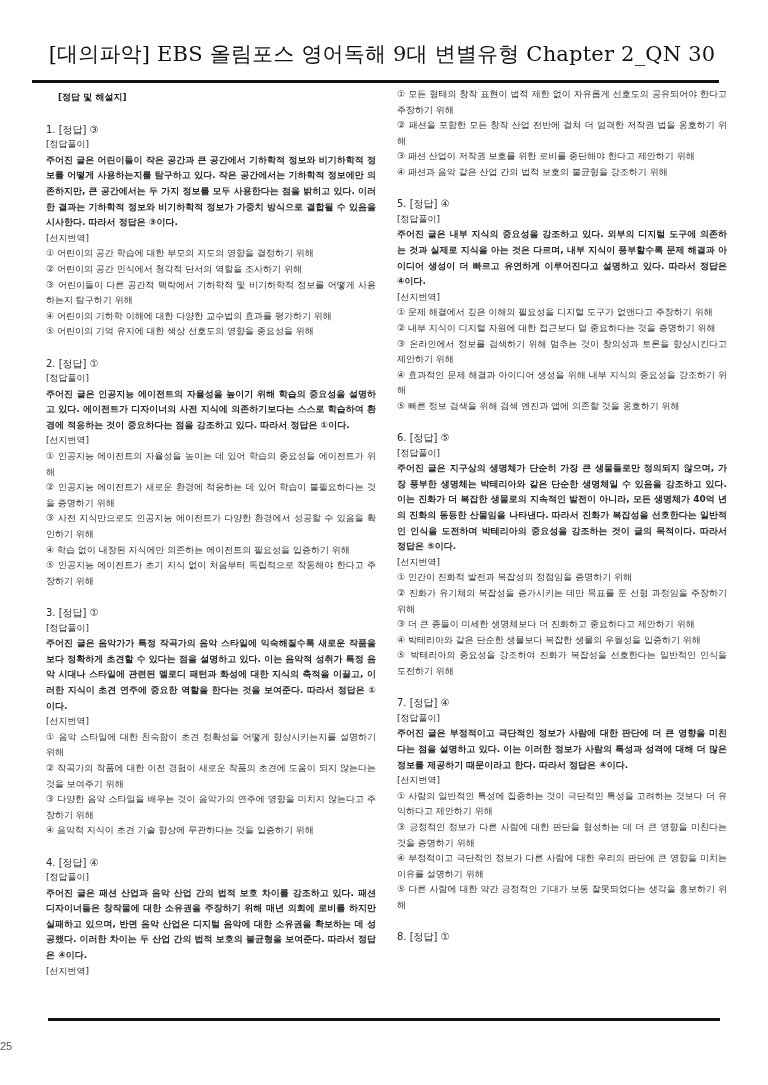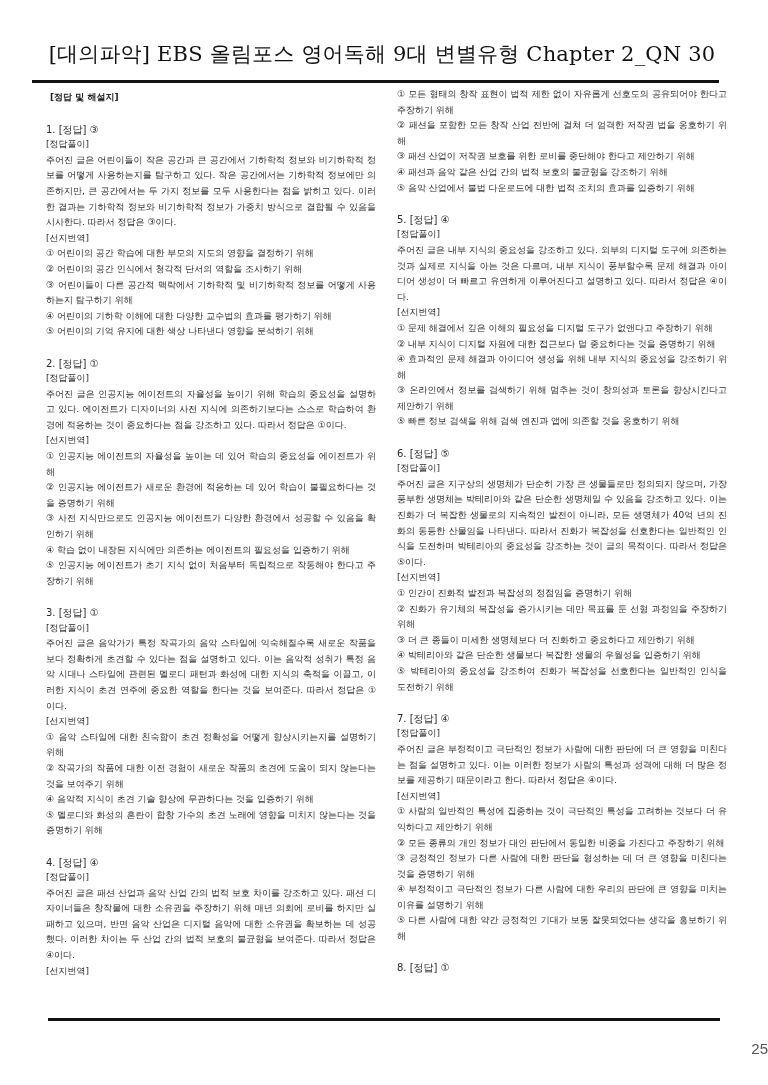--- a/index.html
+++ b/index.html
@@ -3,29 +3,29 @@
 <meta charset="utf-8">
 <style>
   html, body { margin:0; padding:0; background:#ffffff; }
   body { width:768px; height:1085px; position:relative; overflow:hidden;
          font-family:"DejaVu Sans", "Liberation Sans", sans-serif; color:#222; }
   .title { position:absolute; top:40px; left:0; width:764px; text-align:center;
            font-family:"DejaVu Serif", "Liberation Serif", serif; font-size:21px;
            color:#111; letter-spacing:0.2px; white-space:nowrap; }
   .rule-top { position:absolute; left:32px; top:80px; width:687px; height:3px; background:#111; }
   .rule-bottom { position:absolute; left:48px; top:1018px; width:672px; height:3px; background:#111; }
-  .page-num { position:absolute; top:1040px; left:0; width:768px; text-align:right;
-              font-size:15px; color:#555; font-family:"Liberation Sans", sans-serif; }
+  .page-num { position:absolute; top:1040px; left:0; width:768px; text-align:left;
+              font-size:11px; color:#555; font-family:"Liberation Sans", sans-serif; }
   .col { position:absolute; top:90px; width:330px; font-size:9px; line-height:15.6px; color:#2a2a2a; }
   .col.left { left:46px; }
   .col.right { left:397px; top:87px; }
-  .heading { font-weight:bold; font-size:9px; margin:0 0 16px 4px; color:#222; }
+  .heading { font-weight:bold; font-size:9px; margin:0 0 16px 12px; color:#222; }
   .q { margin-bottom:15.6px; }
   .line { display:block; }
-  .para { text-align:justify; text-align-last:left; }
+  .para { text-align:justify; text-align-last:left;font-weight:bold; }
   .opt { text-align:justify; text-align-last:left; }
   .q-title { font-size:10px; }
 </style>
 </head>
 <body>
 
 <div class="title">[대의파악] EBS 올림포스 영어독해 9대 변별유형 Chapter 2_QN 30</div>
 <div class="rule-top"></div>
 
 <div class="col left">
@@ -33,21 +33,21 @@
 
   <div class="q">
     <span class="line q-title">1. [정답] ③</span>
     <span class="line">[정답풀이]</span>
     <span class="line para">주어진 글은 어린이들이 작은 공간과 큰 공간에서 기하학적 정보와 비기하학적 정보를 어떻게 사용하는지를 탐구하고 있다. 작은 공간에서는 기하학적 정보에만 의존하지만, 큰 공간에서는 두 가지 정보를 모두 사용한다는 점을 밝히고 있다. 이러한 결과는 기하학적 정보와 비기하학적 정보가 가중치 방식으로 결합될 수 있음을 시사한다. 따라서 정답은 ③이다.</span>
     <span class="line">[선지번역]</span>
     <span class="line opt">① 어린이의 공간 학습에 대한 부모의 지도의 영향을 결정하기 위해</span>
     <span class="line opt">② 어린이의 공간 인식에서 청각적 단서의 역할을 조사하기 위해</span>
     <span class="line opt">③ 어린이들이 다른 공간적 맥락에서 기하학적 및 비기하학적 정보를 어떻게 사용하는지 탐구하기 위해</span>
     <span class="line opt">④ 어린이의 기하학 이해에 대한 다양한 교수법의 효과를 평가하기 위해</span>
-    <span class="line opt">⑤ 어린이의 기억 유지에 대한 색상 나타낸다 영향을 분석하기 위해</span>
+    <span class="line opt">⑤ 어린이의 기억 유지에 대한 색상 선호도의 영향을 중요성을 위해</span>
   </div>
 
   <div class="q">
     <span class="line q-title">2. [정답] ①</span>
     <span class="line">[정답풀이]</span>
     <span class="line para">주어진 글은 인공지능 에이전트의 자율성을 높이기 위해 학습의 중요성을 설명하고 있다. 에이전트가 디자이너의 사전 지식에 의존하기보다는 스스로 학습하여 환경에 적응하는 것이 중요하다는 점을 강조하고 있다. 따라서 정답은 ①이다.</span>
     <span class="line">[선지번역]</span>
     <span class="line opt">① 인공지능 에이전트의 자율성을 높이는 데 있어 학습의 중요성을 에이전트가 위해</span>
     <span class="line opt">② 인공지능 에이전트가 새로운 환경에 적응하는 데 있어 학습이 불필요하다는 것을 증명하기 위해</span>
     <span class="line opt">③ 사전 지식만으로도 인공지능 에이전트가 다양한 환경에서 성공할 수 있음을 확인하기 위해</span>
@@ -55,50 +55,49 @@
     <span class="line opt">⑤ 인공지능 에이전트가 초기 지식 없이 처음부터 독립적으로 작동해야 한다고 주장하기 위해</span>
   </div>
 
   <div class="q">
     <span class="line q-title">3. [정답] ①</span>
     <span class="line">[정답풀이]</span>
     <span class="line para">주어진 글은 음악가가 특정 작곡가의 음악 스타일에 익숙해질수록 새로운 작품을 보다 정확하게 초견할 수 있다는 점을 설명하고 있다. 이는 음악적 성취가 특정 음악 시대나 스타일에 관련된 멜로디 패턴과 화성에 대한 지식의 축적을 이끌고, 이러한 지식이 초견 연주에 중요한 역할을 한다는 것을 보여준다. 따라서 정답은 ①이다.</span>
     <span class="line">[선지번역]</span>
     <span class="line opt">① 음악 스타일에 대한 친숙함이 초견 정확성을 어떻게 향상시키는지를 설명하기 위해</span>
     <span class="line opt">② 작곡가의 작품에 대한 이전 경험이 새로운 작품의 초견에 도움이 되지 않는다는 것을 보여주기 위해</span>
+    <span class="line opt">③ 다양한 음악 스타일을 배우는 것이 음악가의 연주에 영향을 미치지 않는다고 주장하기 위해</span>
     <span class="line opt">④ 음악적 지식이 초견 기술 향상에 무관하다는 것을 입증하기 위해</span>
-    <span class="line opt">⑤ 멜로디와 화성의 혼란이 합창 가수의 초견 노래에 영향을 미치지 않는다는 것을 증명하기 위해</span>
   </div>
 
   <div class="q">
     <span class="line q-title">4. [정답] ④</span>
     <span class="line">[정답풀이]</span>
     <span class="line para">주어진 글은 패션 산업과 음악 산업 간의 법적 보호 차이를 강조하고 있다. 패션 디자이너들은 창작물에 대한 소유권을 주장하기 위해 매년 의회에 로비를 하지만 실패하고 있으며, 반면 음악 산업은 디지털 음악에 대한 소유권을 확보하는 데 성공했다. 이러한 차이는 두 산업 간의 법적 보호의 불균형을 보여준다. 따라서 정답은 ④이다.</span>
     <span class="line">[선지번역]</span>
   </div>
 </div>
 
 <div class="col right">
   <div class="q">
     <span class="line opt">① 모든 형태의 창작 표현이 법적 제한 없이 자유롭게 선호도의 공유되어야 한다고 주장하기 위해</span>
     <span class="line opt">② 패션을 포함한 모든 창작 산업 전반에 걸쳐 더 엄격한 저작권 법을 옹호하기 위해</span>
     <span class="line opt">③ 패션 산업이 저작권 보호를 위한 로비를 중단해야 한다고 제안하기 위해</span>
     <span class="line opt">④ 패션과 음악 같은 산업 간의 법적 보호의 불균형을 강조하기 위해</span>
-    <span class="line opt">⑤ 음악 산업에서 불법 다운로드에 대한 법적 조치의 효과를 입증하기 위해</span>
   </div>
 
   <div class="q">
     <span class="line q-title">5. [정답] ④</span>
     <span class="line">[정답풀이]</span>
     <span class="line para">주어진 글은 내부 지식의 중요성을 강조하고 있다. 외부의 디지털 도구에 의존하는 것과 실제로 지식을 아는 것은 다르며, 내부 지식이 풍부할수록 문제 해결과 아이디어 생성이 더 빠르고 유연하게 이루어진다고 설명하고 있다. 따라서 정답은 ④이다.</span>
     <span class="line">[선지번역]</span>
     <span class="line opt">① 문제 해결에서 깊은 이해의 필요성을 디지털 도구가 없앤다고 주장하기 위해</span>
     <span class="line opt">② 내부 지식이 디지털 자원에 대한 접근보다 덜 중요하다는 것을 증명하기 위해</span>
+    <span class="line opt">③ 온라인에서 정보를 검색하기 위해 멈추는 것이 창의성과 토론을 향상시킨다고 제안하기 위해</span>
     <span class="line opt">④ 효과적인 문제 해결과 아이디어 생성을 위해 내부 지식의 중요성을 강조하기 위해</span>
-    <span class="line opt">③ 온라인에서 정보를 검색하기 위해 멈추는 것이 창의성과 토론을 향상시킨다고 제안하기 위해</span>
     <span class="line opt">⑤ 빠른 정보 검색을 위해 검색 엔진과 앱에 의존할 것을 옹호하기 위해</span>
   </div>
 
   <div class="q">
     <span class="line q-title">6. [정답] ⑤</span>
     <span class="line">[정답풀이]</span>
     <span class="line para">주어진 글은 지구상의 생명체가 단순히 가장 큰 생물들로만 정의되지 않으며, 가장 풍부한 생명체는 박테리아와 같은 단순한 생명체일 수 있음을 강조하고 있다. 이는 진화가 더 복잡한 생물로의 지속적인 발전이 아니라, 모든 생명체가 40억 년의 진화의 동등한 산물임을 나타낸다. 따라서 진화가 복잡성을 선호한다는 일반적인 인식을 도전하며 박테리아의 중요성을 강조하는 것이 글의 목적이다. 따라서 정답은 ⑤이다.</span>
     <span class="line">[선지번역]</span>
     <span class="line opt">① 인간이 진화적 발전과 복잡성의 정점임을 증명하기 위해</span>
     <span class="line opt">② 진화가 유기체의 복잡성을 증가시키는 데만 목표를 둔 선형 과정임을 주장하기 위해</span>
@@ -106,21 +105,20 @@
     <span class="line opt">④ 박테리아와 같은 단순한 생물보다 복잡한 생물의 우월성을 입증하기 위해</span>
     <span class="line opt">⑤ 박테리아의 중요성을 강조하여 진화가 복잡성을 선호한다는 일반적인 인식을 도전하기 위해</span>
   </div>
 
   <div class="q">
     <span class="line q-title">7. [정답] ④</span>
     <span class="line">[정답풀이]</span>
     <span class="line para">주어진 글은 부정적이고 극단적인 정보가 사람에 대한 판단에 더 큰 영향을 미친다는 점을 설명하고 있다. 이는 이러한 정보가 사람의 특성과 성격에 대해 더 많은 정보를 제공하기 때문이라고 한다. 따라서 정답은 ④이다.</span>
     <span class="line">[선지번역]</span>
     <span class="line opt">① 사람의 일반적인 특성에 집중하는 것이 극단적인 특성을 고려하는 것보다 더 유익하다고 제안하기 위해</span>
-    <span class="line opt">② 모든 종류의 개인 정보가 대인 판단에서 동일한 비중을 가진다고 주장하기 위해</span>
     <span class="line opt">③ 긍정적인 정보가 다른 사람에 대한 판단을 형성하는 데 더 큰 영향을 미친다는 것을 증명하기 위해</span>
     <span class="line opt">④ 부정적이고 극단적인 정보가 다른 사람에 대한 우리의 판단에 큰 영향을 미치는 이유를 설명하기 위해</span>
     <span class="line opt">⑤ 다른 사람에 대한 약간 긍정적인 기대가 보통 잘못되었다는 생각을 홍보하기 위해</span>
   </div>
 
   <div class="q">
     <span class="line q-title">8. [정답] ①</span>
   </div>
 </div>
 

